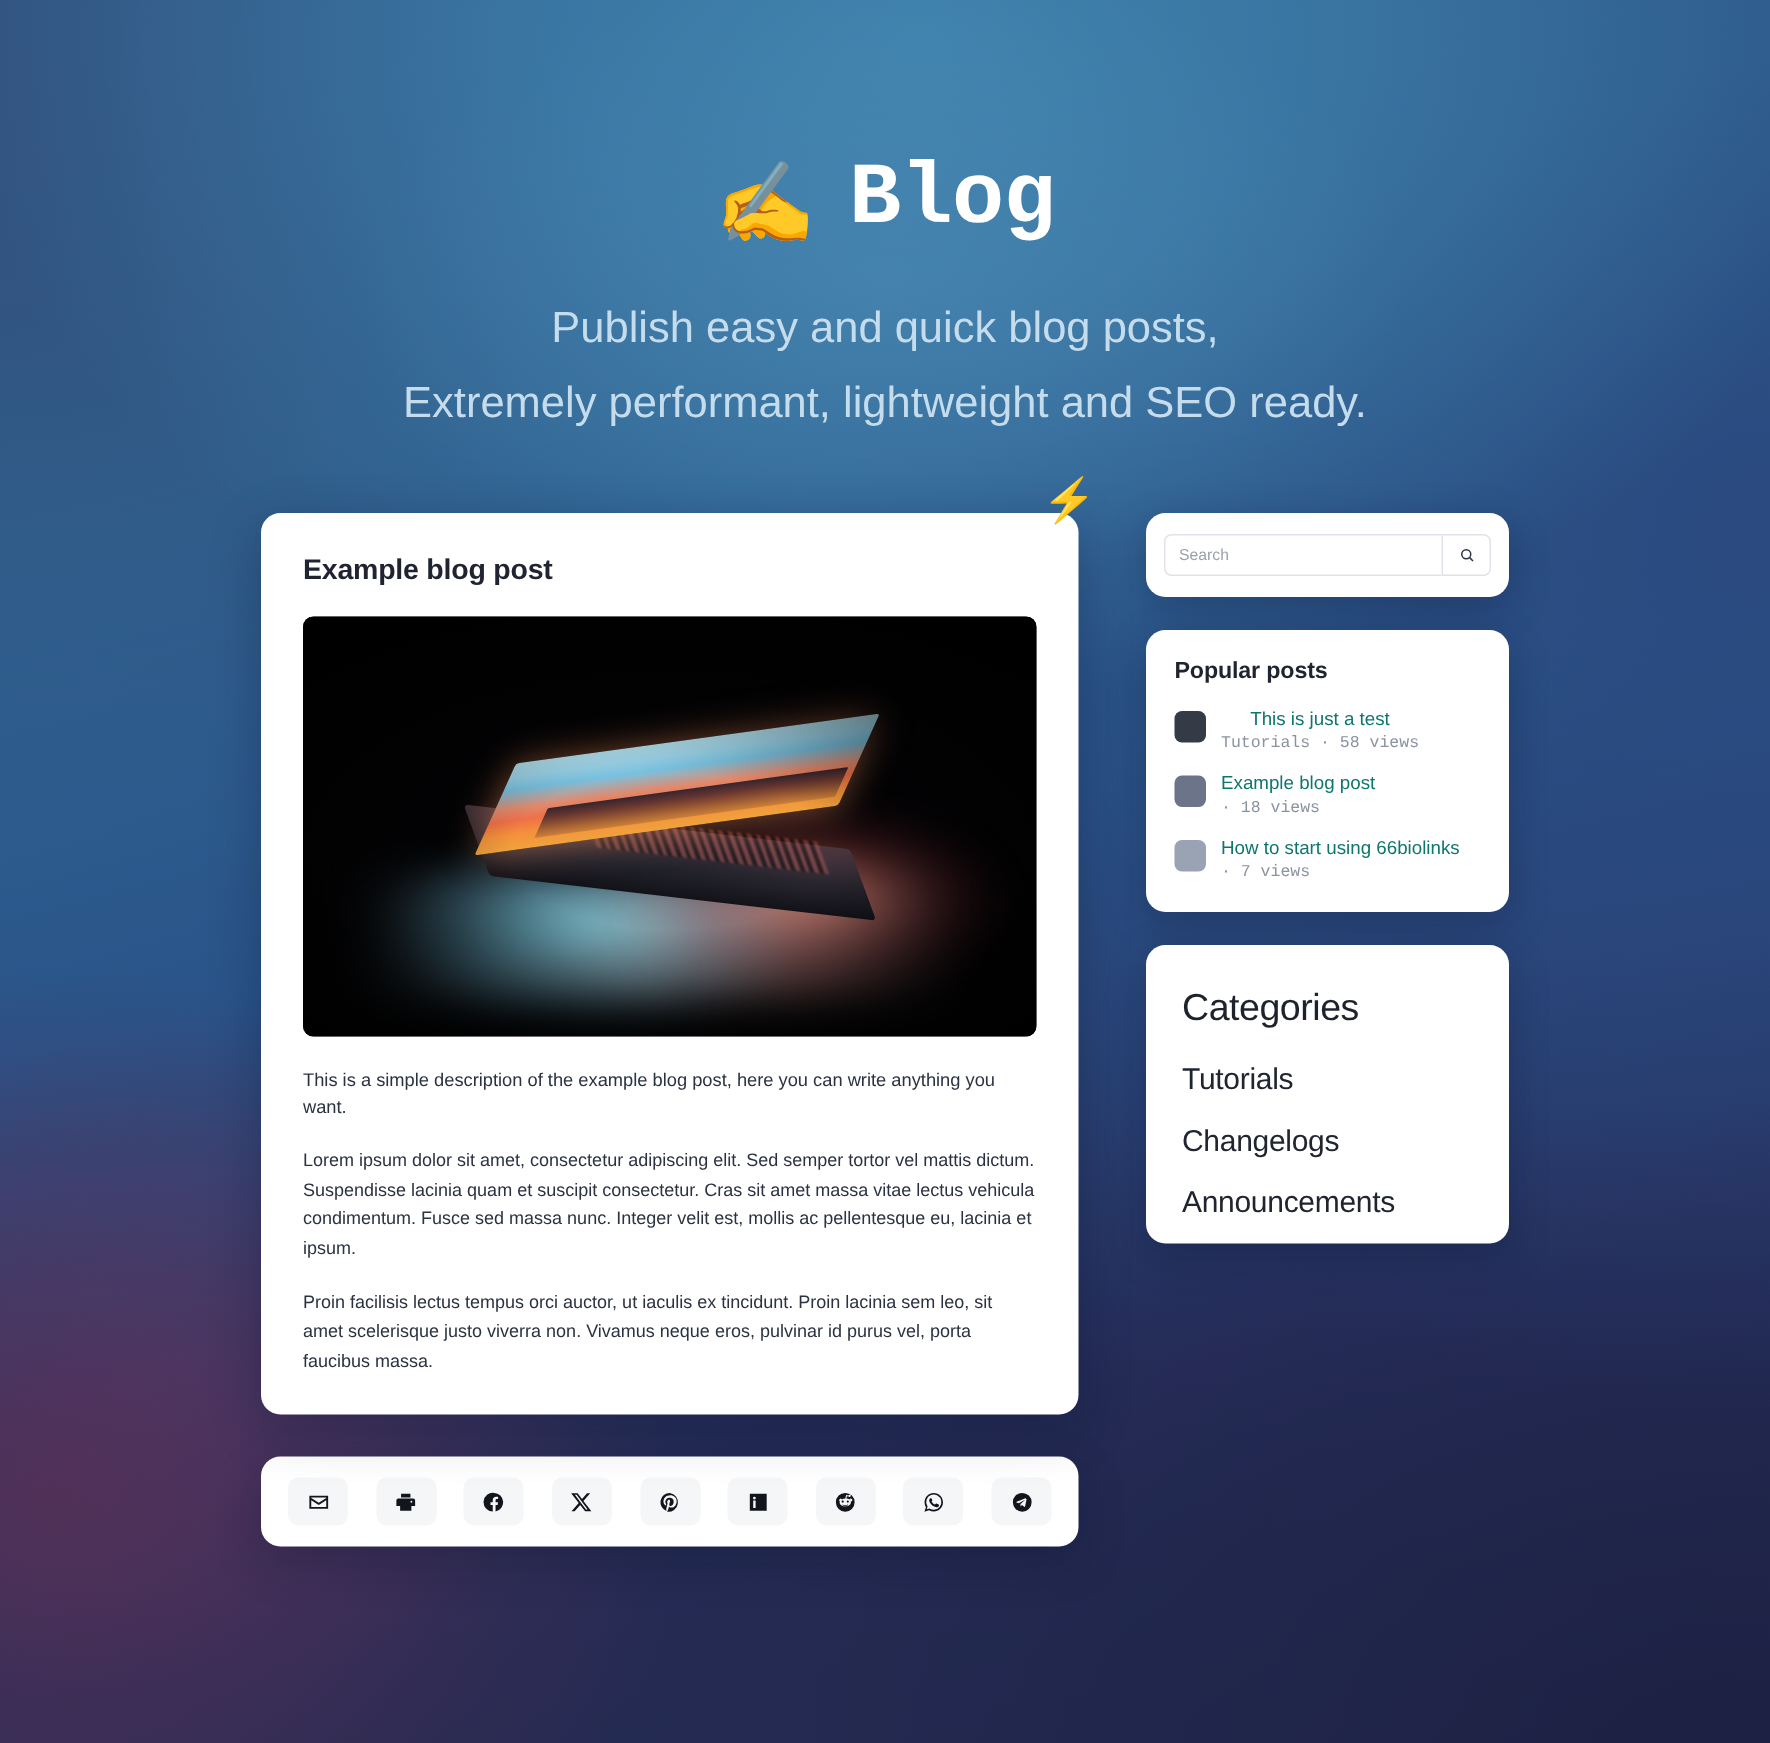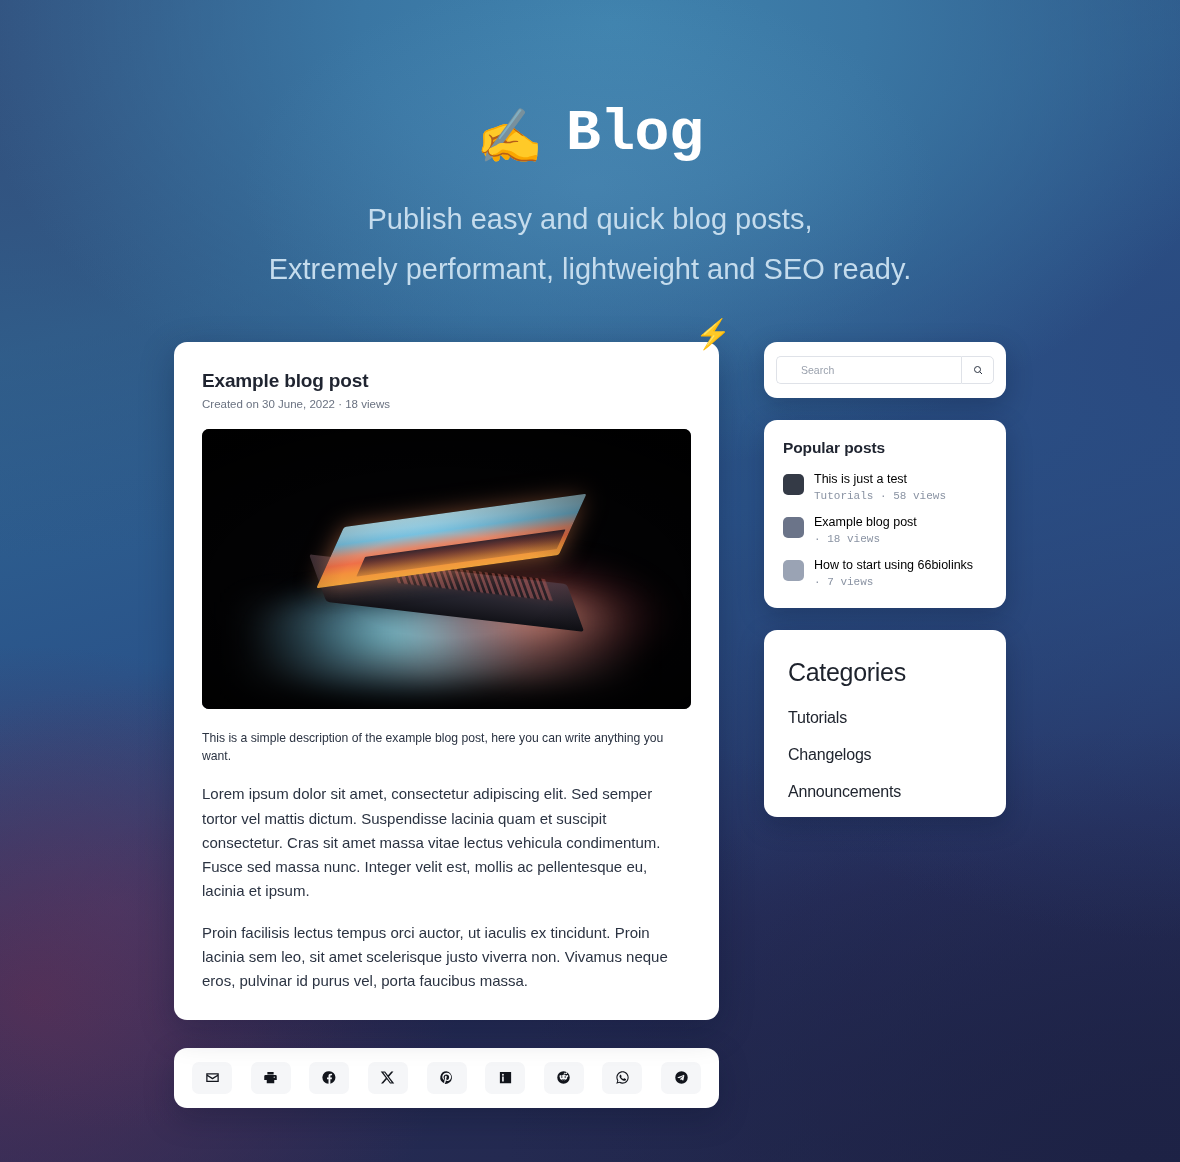--- a/index.html
+++ b/index.html
@@ -158,21 +158,21 @@
     position: absolute; inset: 0;
     background: radial-gradient(ellipse 72% 62% at 50% 56%, rgba(0,0,0,0) 30%, rgba(0,0,0,0.55) 72%, rgba(0,0,0,0.92) 100%);
   }
 
   .post-lead {
     margin-top: 20px;
     font-size: 12.2px; color: #2b3342; line-height: 1.5;
   }
   .post-para {
     margin-top: 17px;
-    font-size: 15px; color: #2b3342; line-height: 1.62;
+    font-size: 12px; color: #2b3342; line-height: 1.62;
   }
 
   
   .share-bar {
     margin-top: 28px;
     background: #ffffff;
     border-radius: 13px;
     padding: 14px 18px;
     display: flex;
     gap: 10px;
@@ -199,21 +199,21 @@
   }
 
   
   .search-card { padding: 14px 12px; }
   .search-wrap { display: flex; height: 28px; }
   .search-input {
     flex: 1;
     border: 1px solid #dfe2e8;
     border-right: none;
     border-radius: 5px 0 0 5px;
-    padding: 0 24px;
+    padding: 0 9px;
     font-size: 10.5px;
     font-family: "Liberation Sans", sans-serif;
     color: #333a46;
     outline: none;
     background: #fff;
   }
   .search-input::placeholder { color: #9aa1ad; }
   .search-go {
     width: 33px;
     border: 1px solid #dfe2e8;
@@ -231,37 +231,38 @@
     letter-spacing: -0.1px;
   }
   .pop-list { margin-top: 15px; display: flex; flex-direction: column; gap: 13px; }
   .pop-item { display: flex; gap: 10px; align-items: flex-start; cursor: pointer; }
   .pop-thumb {
     width: 21px; height: 21px; border-radius: 5px;
     flex-shrink: 0; margin-top: 2px;
   }
   .pop-text { min-width: 0; }
   .pop-name {
-    font-size: 12.5px; color: #000000; line-height: 1.2;
+    font-size: 12.5px; color: #0f766e; line-height: 1.2;
     white-space: nowrap;
+    text-align: center;
   }
   .pop-sub {
     margin-top: 3px;
     font-size: 11px; color: #8a93a3; font-family: Liberation Mono, monospace;
   }
 
   
   .cat-card { padding: 28px 24px 17px 24px; }
   .cat-title {
     font-size: 25px; font-weight: normal; color: #1d222c;
     letter-spacing: -0.3px;
   }
   .cat-list { margin-top: 23px; display: flex; flex-direction: column; gap: 21px; }
   .cat-item {
-    font-size: 16px; color: #20252f; cursor: pointer;
+    font-size: 20px; color: #20252f; cursor: pointer;
     letter-spacing: -0.2px; line-height: 1;
   }
 </style>
 </head>
 <body>
 
 <div id="bg-base"></div>
 <div id="bg-grain"></div>
 
 <div class="page">
@@ -278,21 +279,20 @@
   </div>
 
   <div class="content">
 
     <div class="left-col">
 
       <span class="bolt">⚡</span>
 
       <article class="post-card">
         <h2 class="post-title">Example blog post</h2>
-        <div class="post-meta">Created on 30 June, 2022 · 18 views</div>
 
         <div class="post-image">
           <div class="ph-glow-cyan"></div>
           <div class="ph-glow-warm"></div>
           <div class="ph-desk"></div>
           <div class="ph-base"></div>
           <div class="ph-keys"></div>
           <div class="ph-screen"></div>
           <div class="ph-screen-dark"></div>
           <div class="ph-vignette"></div>

